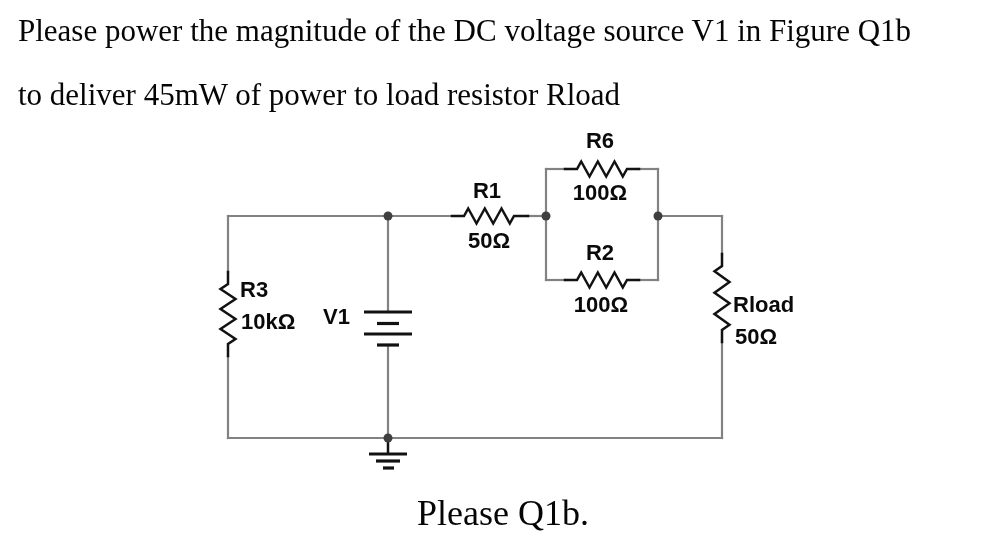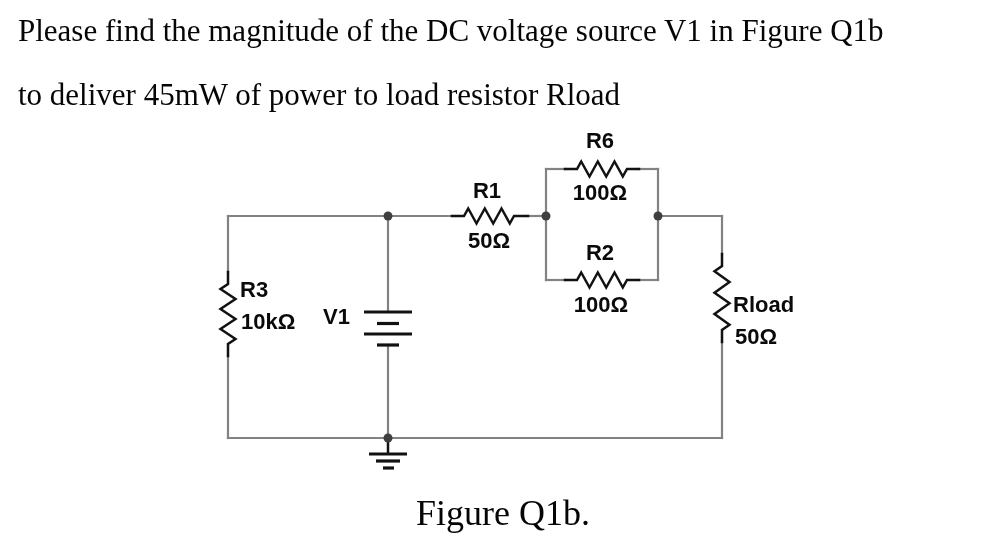--- a/index.html
+++ b/index.html
@@ -17,21 +17,21 @@
     font-family:"Liberation Sans", sans-serif;font-weight:bold;font-size:22px;fill:#0a0a0a;
   }
   .wire{stroke:var(--wire,#828282);stroke-width:2.2;fill:none;stroke-linecap:square;}
   .comp{stroke:var(--comp,#121212);stroke-width:2.5;fill:none;stroke-linejoin:miter;stroke-linecap:square;}
   .plate{stroke:var(--comp,#121212);stroke-width:3.2;fill:none;stroke-linecap:butt;}
   .dot{fill:var(--junction,#3f3f3f);stroke:none;}
 </style>
 </head>
 <body>
 
-<div class="qline" id="q-line1">Please find the magnitude of the DC voltage source V1 in Figure Q1b</div>
+<div class="qline" id="q-line1">Please power the magnitude of the DC voltage source V1 in Figure Q1b</div>
 <div class="qline" id="q-line2">to deliver 45mW of power to load resistor Rload</div>
 
 <svg class="circuit" width="997" height="554" viewBox="0 0 997 554">
 
   <g>
 
     <line class="wire" x1="228" y1="216" x2="453" y2="216"></line>
     <line class="wire" x1="527" y1="216" x2="546" y2="216"></line>
 
     <line class="wire" x1="228" y1="216" x2="228" y2="272"></line>
@@ -102,13 +102,13 @@
   </g>
 
   <g>
     <circle class="dot" cx="388" cy="216" r="4.5"></circle>
     <circle class="dot" cx="546" cy="216" r="4.5"></circle>
     <circle class="dot" cx="658" cy="216" r="4.5"></circle>
     <circle class="dot" cx="388" cy="438" r="4.5"></circle>
   </g>
 </svg>
 
-<div class="caption">Figure Q1b.</div>
+<div class="caption">Please Q1b.</div>
 
 </body></html>

